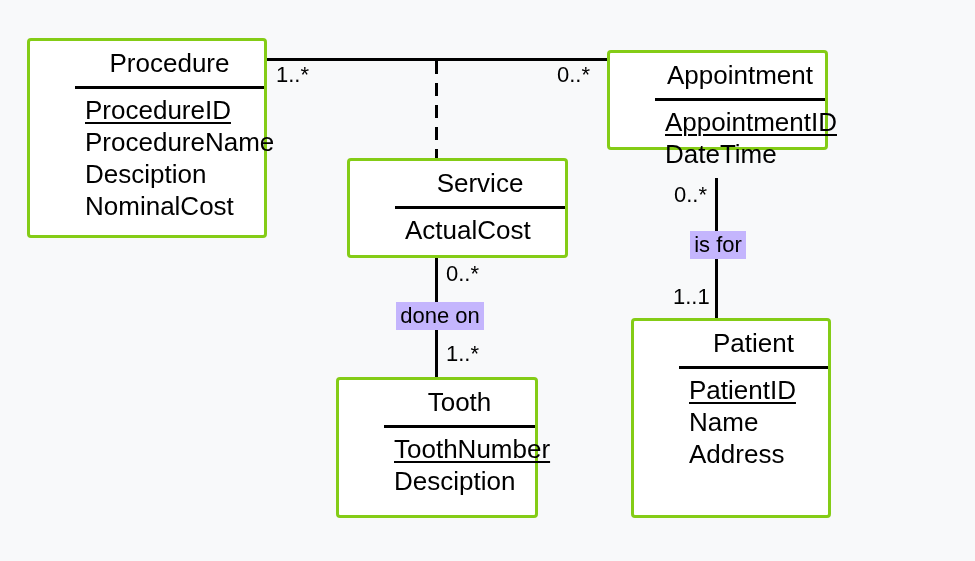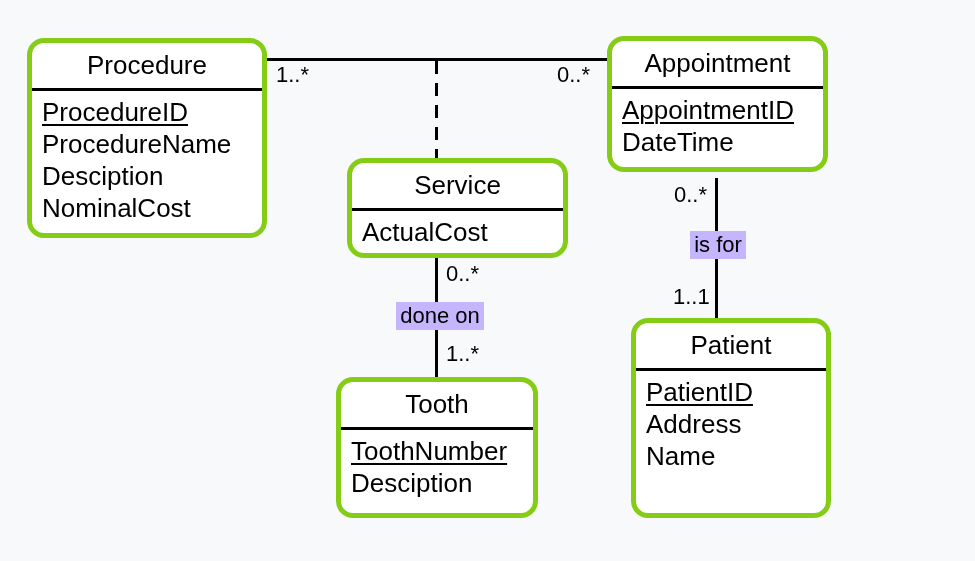--- a/index.html
+++ b/index.html
@@ -47,25 +47,26 @@
   #name-done-on { left: 396px; top: 302px; width: 88px; }
   #mult-tooth   { left: 446px; top: 341px; }
   #mult-appt2   { left: 674px; top: 182px; }
   #name-is-for  { left: 690px; top: 231px; width: 56px; }
   #mult-patient { left: 673px; top: 284px; text-align: right; }
 
   
   .entity {
     position: absolute;
     background: #fff;
-    border: 5px solid #84cc16;
-    border-radius: 17px;
+    border: 3px solid #84cc16;
+    border-radius: 4px;
     box-sizing: border-box;
     z-index: 3;
     color: #000;
+    padding-left: 45px;
   }
   .e-title {
     height: 45px;
     border-bottom: 3px solid #000;
     display: flex;
     align-items: center;
     justify-content: center;
     font-size: 26px;
   }
   .e-attrs {
@@ -73,21 +74,21 @@
     font-size: 26px;
   }
   .attr { line-height: 32px; white-space: nowrap; }
   .attr.pk span {
     text-decoration: underline;
     text-decoration-thickness: 2px;
     text-underline-offset: 3px;
   }
 
   #ent-procedure   { left: 27px;  top: 38px;  width: 240px; height: 200px; }
-  #ent-appointment { left: 607px; top: 36px;  width: 221px; height: 136px; }
+  #ent-appointment { left: 607px; top: 50px;  width: 221px; height: 100px; }
   #ent-service     { left: 327px; top: 158px; width: 221px; height: 100px; margin-left: 20px; }
   #ent-tooth       { left: 336px; top: 377px; width: 202px; height: 141px; }
   #ent-patient     { left: 617px; top: 318px; width: 200px; height: 200px; margin-left: 14px; }
 </style>
 </head>
 <body>
 
 <div class="canvas">
 
   <div class="line h" id="line-proc-appt"></div>
@@ -134,18 +135,18 @@
     <div class="e-attrs">
       <div class="attr pk"><span>ToothNumber</span></div>
       <div class="attr">Desciption</div>
     </div>
   </div>
 
   <div class="entity" id="ent-patient">
     <div class="e-title">Patient</div>
     <div class="e-attrs">
       <div class="attr pk"><span>PatientID</span></div>
+      <div class="attr">Name</div>
       <div class="attr">Address</div>
-      <div class="attr">Name</div>
     </div>
   </div>
 
 </div>
 
 </body></html>

